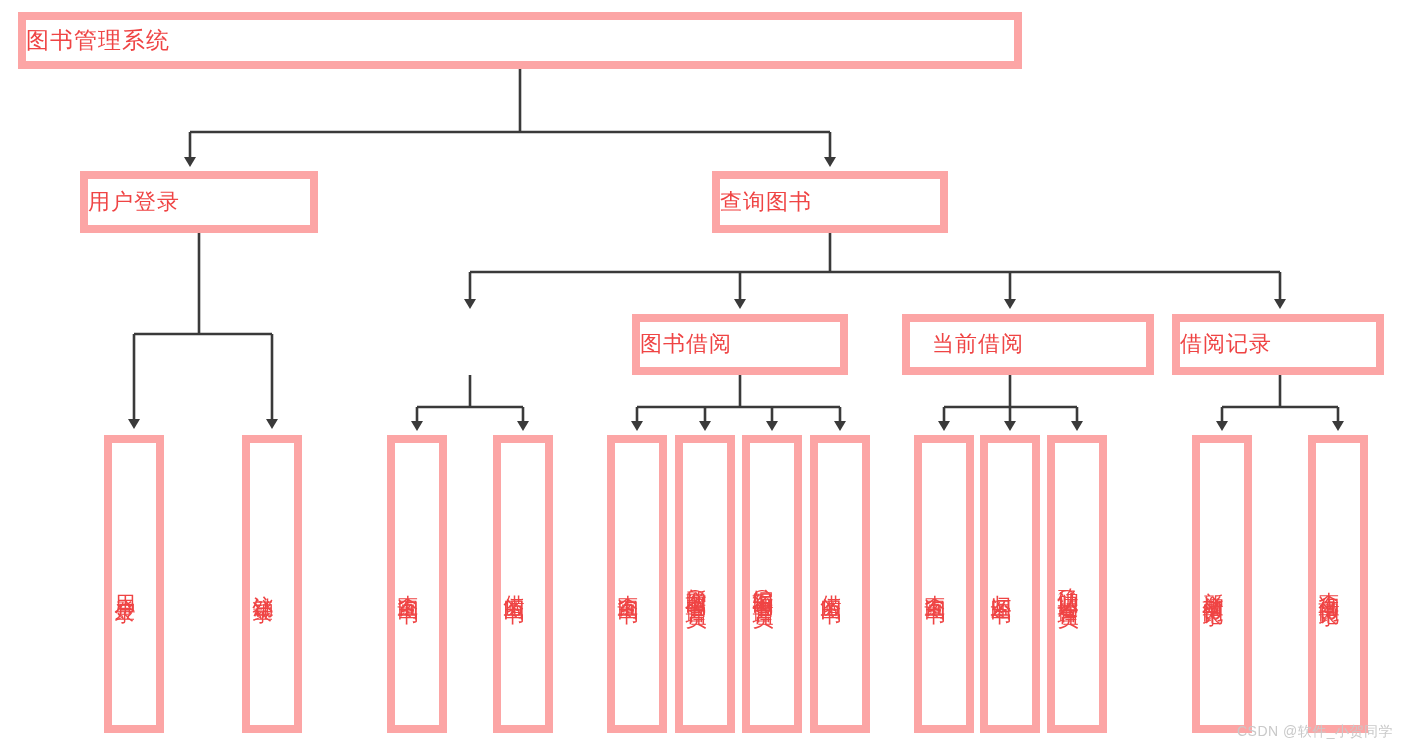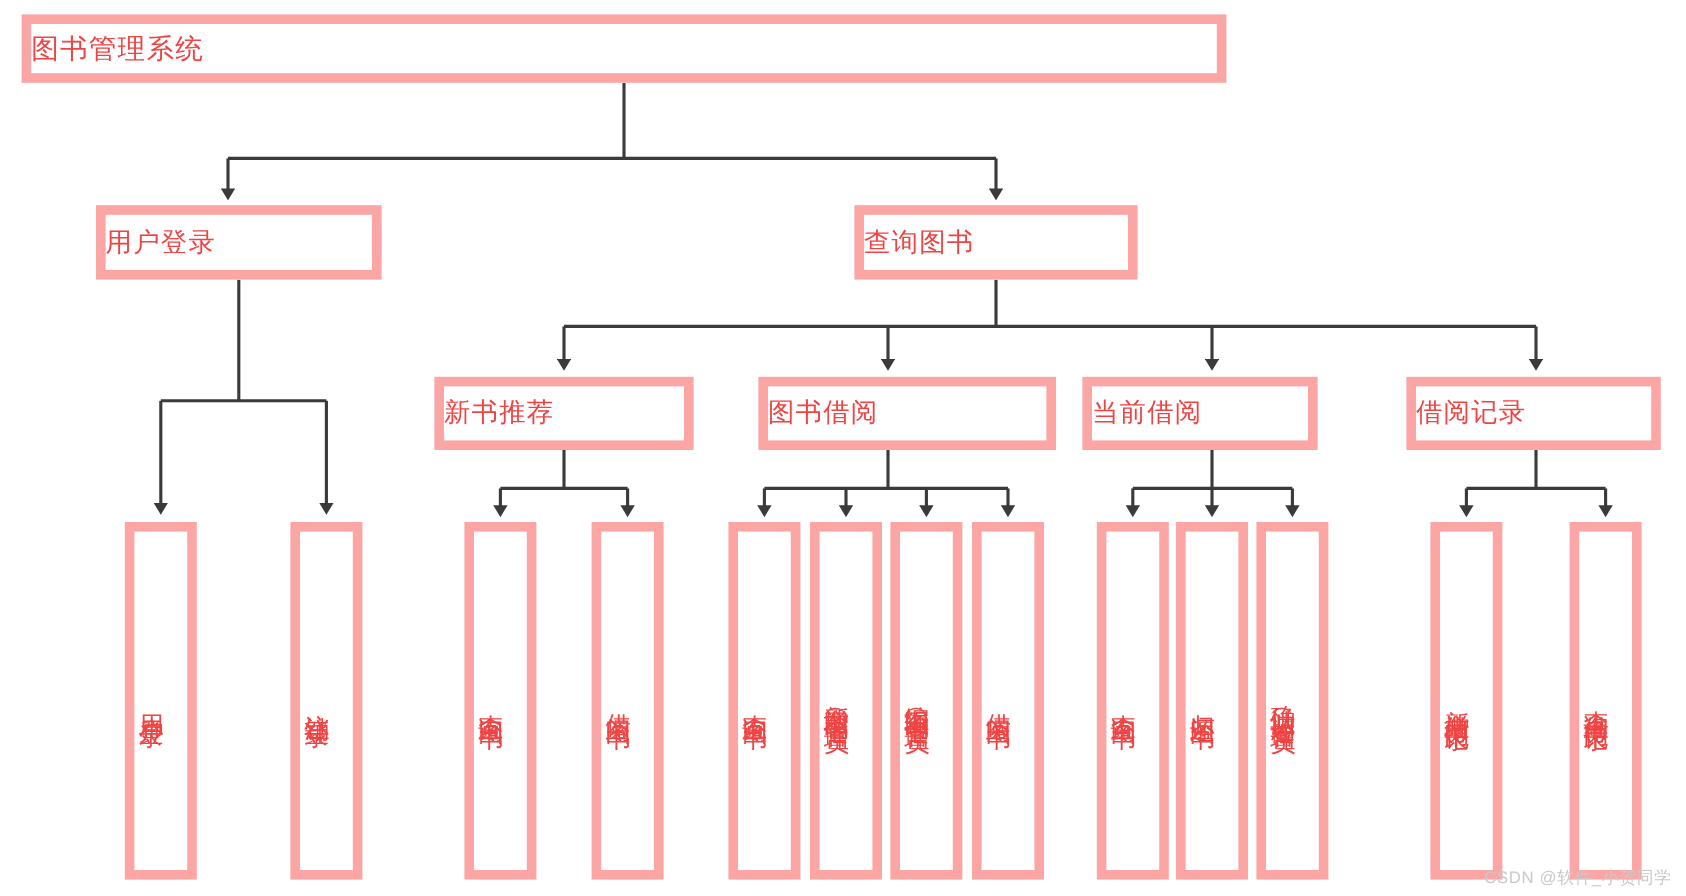--- a/index.html
+++ b/index.html
@@ -127,27 +127,24 @@
     <span>图书管理系统</span>
   </div>
 
   <div class="node h" style="left:80px; top:171px; width:238px; height:62px;">
     <span>用户登录</span>
   </div>
   <div class="node h" style="left:712px; top:171px; width:236px; height:62px;">
     <span>查询图书</span>
   </div>
 
-  <div class="node h" style="left:362px; top:314px; width:216px; height:61px;">
-    <span>新书推荐</span>
-  </div>
-  <div class="node h" style="left:632px; top:314px; width:248px; height:61px;">
+  <div class="node h" style="left:632px; top:314px; width:216px; height:61px;">
     <span>图书借阅</span>
   </div>
-  <div class="node h" style="left:902px; top:314px; width:196px; height:61px;">
+  <div class="node h" style="left:902px; top:314px; width:252px; height:61px;padding-left:22px;">
     <span>当前借阅</span>
   </div>
   <div class="node h" style="left:1172px; top:314px; width:212px; height:61px;">
     <span>借阅记录</span>
   </div>
 
   <div class="node leaf" style="left:104px; top:435px; width:60px; height:298px;">
     <span class="vtext">用户登录</span>
   </div>
   <div class="node leaf" style="left:242px; top:435px; width:60px; height:298px;">

